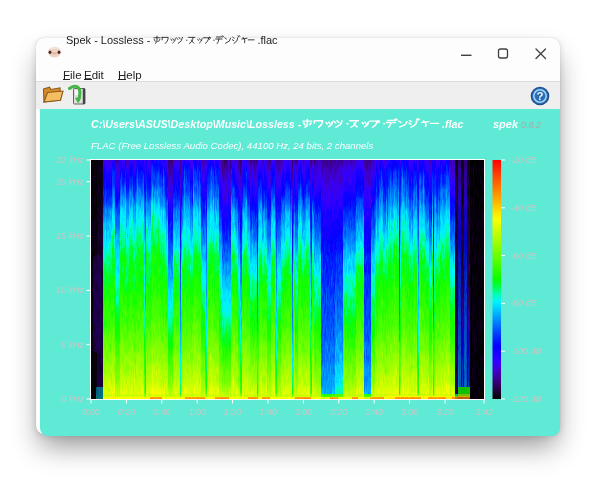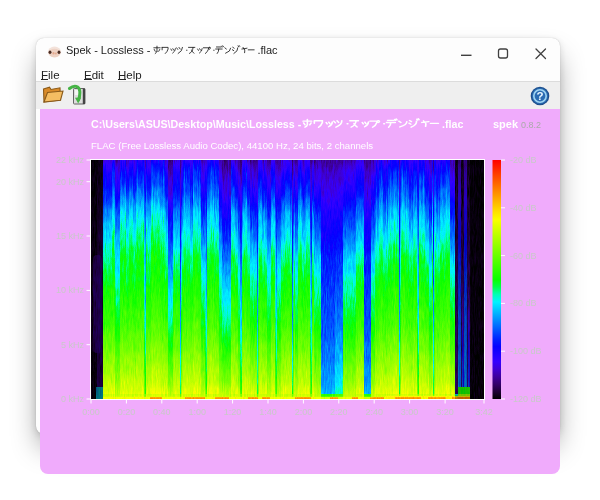--- a/index.html
+++ b/index.html
@@ -1,22 +1,22 @@
 <!DOCTYPE html>
 <html><head><meta charset="utf-8"><style>
 html,body{margin:0;padding:0;width:600px;height:500px;background:#fff;overflow:hidden;}
 *{box-sizing:border-box;font-family:"Liberation Sans",sans-serif;}
 .win{position:absolute;left:36px;top:38px;width:524px;height:396px;border-radius:8px;background:#fdfdfd;box-shadow:0 16px 28px -4px rgba(0,0,0,0.42),0 2px 7px rgba(0,0,0,0.12),0 0 1px rgba(0,0,0,0.25);}
-.ttl{position:absolute;left:66px;top:44px;height:16px;font-size:11px;color:#1b1b1b;white-space:nowrap;z-index:3;}
+.ttl{position:absolute;left:66px;top:34px;height:16px;font-size:11px;color:#1b1b1b;white-space:nowrap;z-index:3;}
 .menu{position:absolute;left:36px;top:66px;font-size:11.5px;color:#222;z-index:3;}
 .menu span{position:absolute;top:3px;white-space:nowrap;}
 .menu b{font-weight:normal;display:inline-block;height:11px;line-height:13px;border-bottom:1px solid #222;}
 .sep{position:absolute;left:36px;top:81px;width:524px;height:1px;background:#dcdcdc;z-index:3;}
 .tool{position:absolute;left:36px;top:82px;width:524px;height:27px;background:#efefef;z-index:3;}
-.client{position:absolute;left:40px;top:109px;width:520px;height:365px;background:#f0abfc;border-radius:0 0 8px 8px;overflow:hidden;z-index:3;}
+.client{position:absolute;left:40px;top:109px;width:520px;height:327px;background:#5eead4;border-radius:0 0 8px 8px;overflow:hidden;z-index:3;font-style:italic;}
 svg{display:block;}
 </style></head><body>
 <div class="win"></div>
 <div class="ttl"><span style="vertical-align:top">Spek - Lossless - </span><svg style="display:inline-block;vertical-align:top;margin-top:1px;overflow:visible" width="104" height="13" viewBox="0 0 104 11.5">
       <g transform="translate(0.0,0.0) scale(0.794,0.818)">
         <path transform="translate(0.0,0)" d="M1 2.5 H9 M5 0.5 V7 M5 7 Q4.4 8.6 2.8 9.5 M1.5 4.5 L2.8 6.8 M8.5 4.5 L7.2 6.8" fill="none" stroke="#1b1b1b" stroke-width="1.05" stroke-linecap="round"></path>
         <path transform="translate(10.0,0)" d="M1.5 2 H9 L9 4 Q8 7.5 5.5 9.5 M1.5 2 V5" fill="none" stroke="#1b1b1b" stroke-width="1.05" stroke-linecap="round"></path>
         <path transform="translate(20.0,0)" d="M2.5 4 L3.5 5.7 M5 3.6 L6 5.3 M8.3 3.5 Q8.3 6.8 4.8 9" fill="none" stroke="#1b1b1b" stroke-width="1.05" stroke-linecap="round"></path>
         <path transform="translate(28.2,0)" d="M1.5 2.5 L3 4.5 M4.5 2 L6 4 M9 2 Q9 6.5 3.5 9.5" fill="none" stroke="#1b1b1b" stroke-width="1.05" stroke-linecap="round"></path>
         <path transform="translate(38.2,0)" d="M4 5.5 L4.6 5.5" fill="none" stroke="#1b1b1b" stroke-width="1.05" stroke-linecap="round"></path>
@@ -38,21 +38,21 @@
     <ellipse cx="12" cy="6.2" rx="1.45" ry="1.7" fill="#4a2c22"></ellipse>
     <ellipse cx="6.5" cy="7.3" rx="1" ry="1.2" fill="#e3a98e"></ellipse>
     <ellipse cx="8.9" cy="7.5" rx="0.9" ry="1.1" fill="#e3a98e"></ellipse>
   </svg>
 <svg style="position:absolute;left:410px;top:38px;z-index:3" width="150" height="24" viewBox="0 0 150 24">
     <rect x="51" y="16.6" width="10.5" height="1.4" fill="#404040"></rect>
     <rect x="88.5" y="11" width="9" height="9" rx="2" fill="none" stroke="#404040" stroke-width="1.3"></rect>
     <path d="M126 11 L135.5 20.5 M135.5 11 L126 20.5" stroke="#404040" stroke-width="1.3" stroke-linecap="round" fill="none"></path>
   </svg>
 <div class="menu">
-    <span style="left:5px"><b>F</b>ile</span>
+    <span style="left:27px"><b>F</b>ile</span>
     <span style="left:48px"><b>E</b>dit</span>
     <span style="left:82px"><b>H</b>elp</span>
   </div>
 <div class="sep"></div>
 <div class="tool">
 <svg style="position:absolute;left:5px;top:2px" width="23" height="21" viewBox="0 0 23 21">
       <path d="M2.5 5 L8.5 3.2 L10 5.5 L19 3.8 L19.5 16 L3 18 Z" fill="#d98a28" stroke="#8a5a1a" stroke-width="1.1"></path>
       <path d="M3 18 L6.5 8.5 L22 7 L19.5 16.2 Z" fill="#f5bd62" stroke="#8a5a1a" stroke-width="1.1"></path>
     </svg>
 <svg style="position:absolute;left:31px;top:2px" width="21" height="22" viewBox="0 0 21 22">

